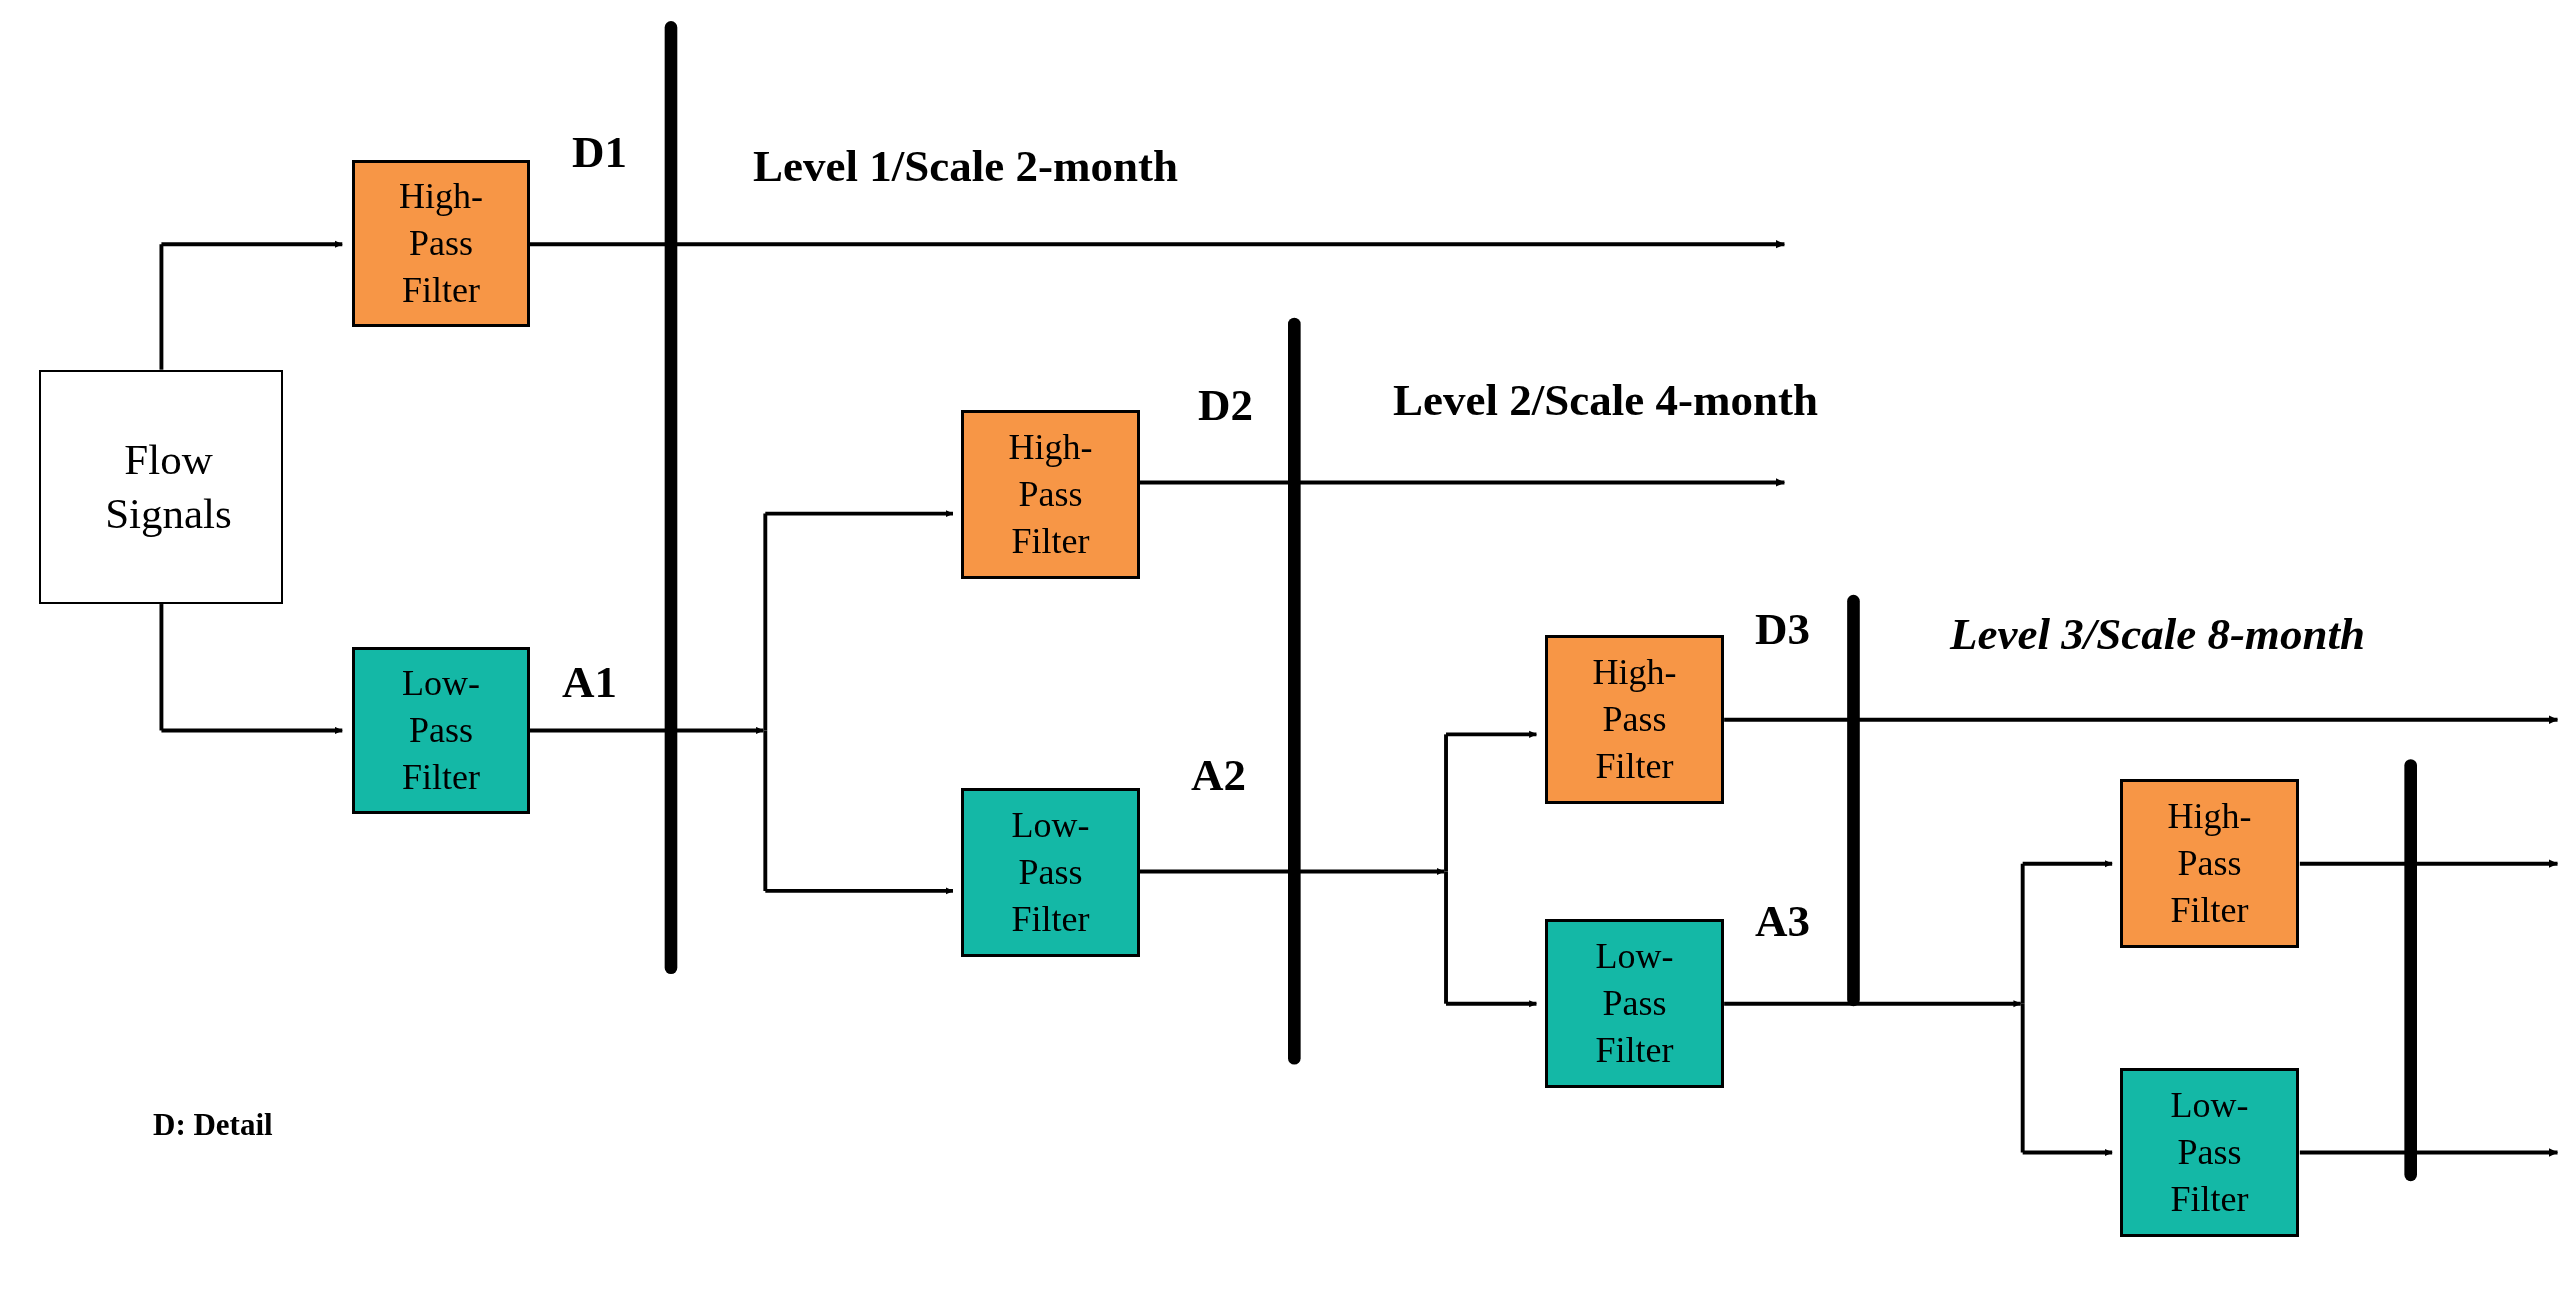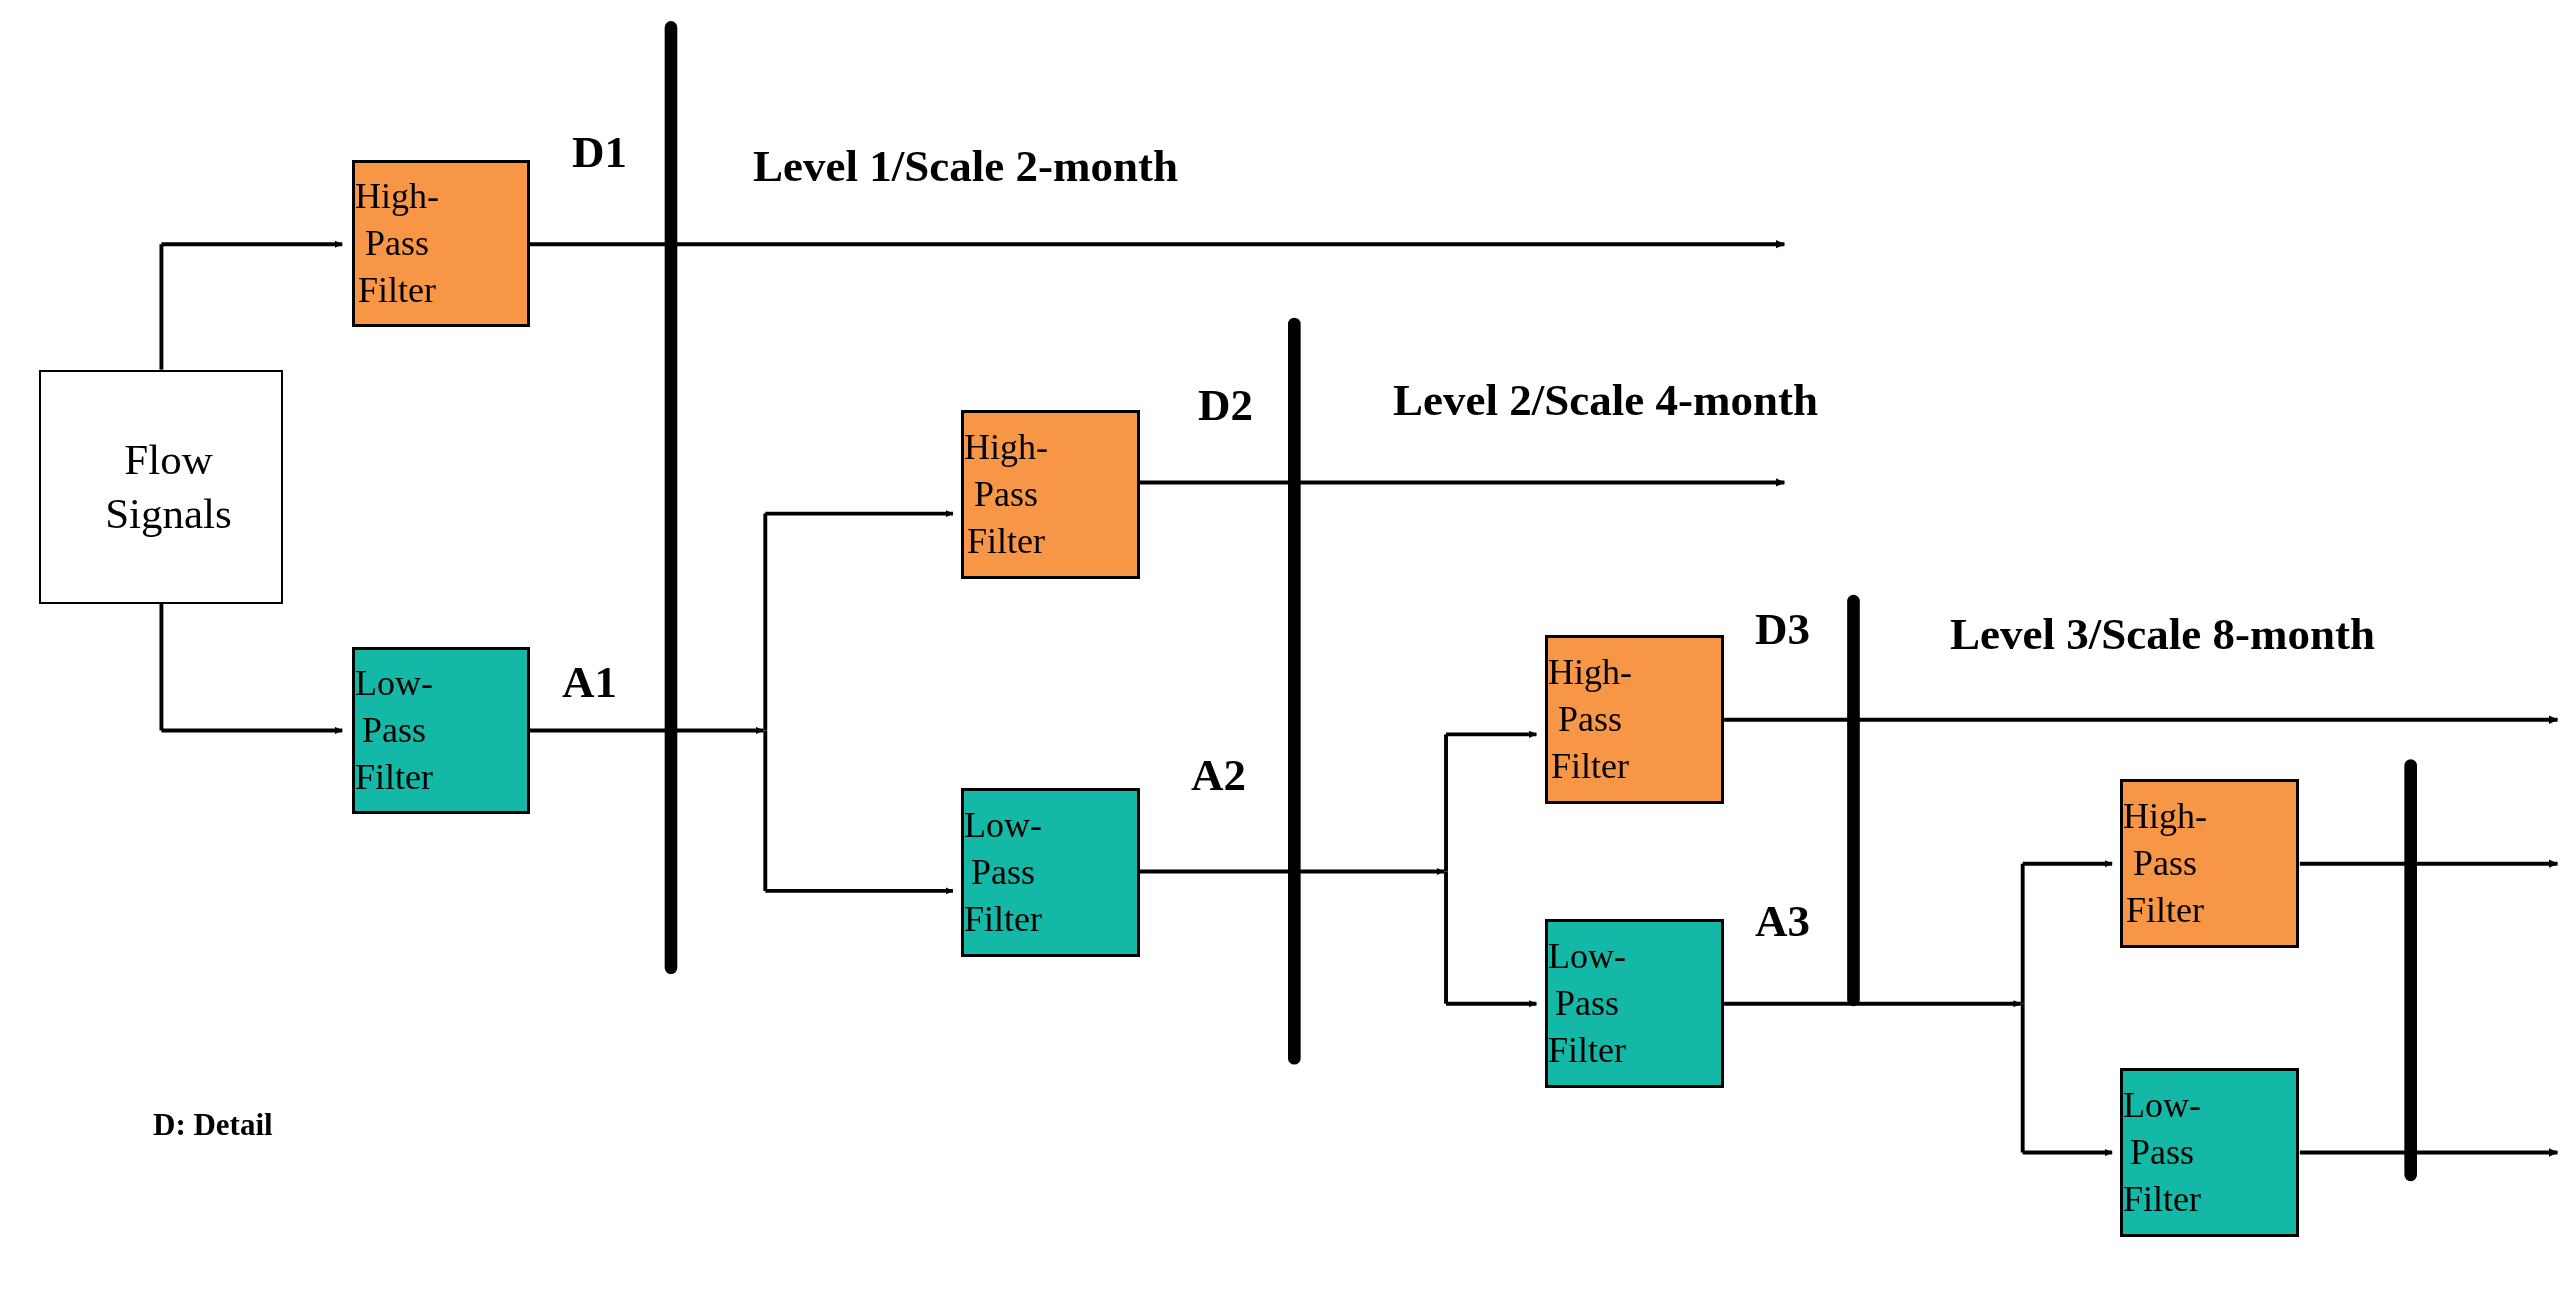--- a/index.html
+++ b/index.html
@@ -25,20 +25,21 @@
     width: 2576px;
     height: 1317px;
   }
   
   .filter-box {
     position: absolute;
     box-sizing: border-box;
     border: 3.9px solid #000000;
     display: flex;
     align-items: center;
+    justify-content: center;
     text-align: center;
     font-family: "Liberation Serif", "DejaVu Serif", serif;
     font-size: 36px;
     line-height: 1.30;
     color: #000000;
     font-weight: 400;
     letter-spacing: 0px;
   }
   .filter-box.highpass { background: #F79646; }
   .filter-box.lowpass  { background: #14b8a6; }
@@ -197,19 +198,19 @@
   <div class="annot sig" style="left:1191px; top:749px;">A2</div>
 
   <div class="annot sig" style="left:1755px; top:603px;">D3</div>
 
   <div class="annot sig" style="left:1755px; top:895px;">A3</div>
 
   <div class="annot level" style="left:745px; top:140px;margin-left:8px;">Level 1/Scale 2-month</div>
 
   <div class="annot level" style="left:1393px; top:374px;">Level 2/Scale 4-month</div>
 
-  <div class="annot level" style="left:1950px; top:608px;">Level 3/Scale 8-month</div>
+  <div class="annot level" style="left:1950px; top:608px;font-style:italic;">Level 3/Scale 8-month</div>
 
   <div class="annot legend" style="left:153px; top:1107px;">D: Detail</div>
 
 
 </div>
 
 
 </body></html>

